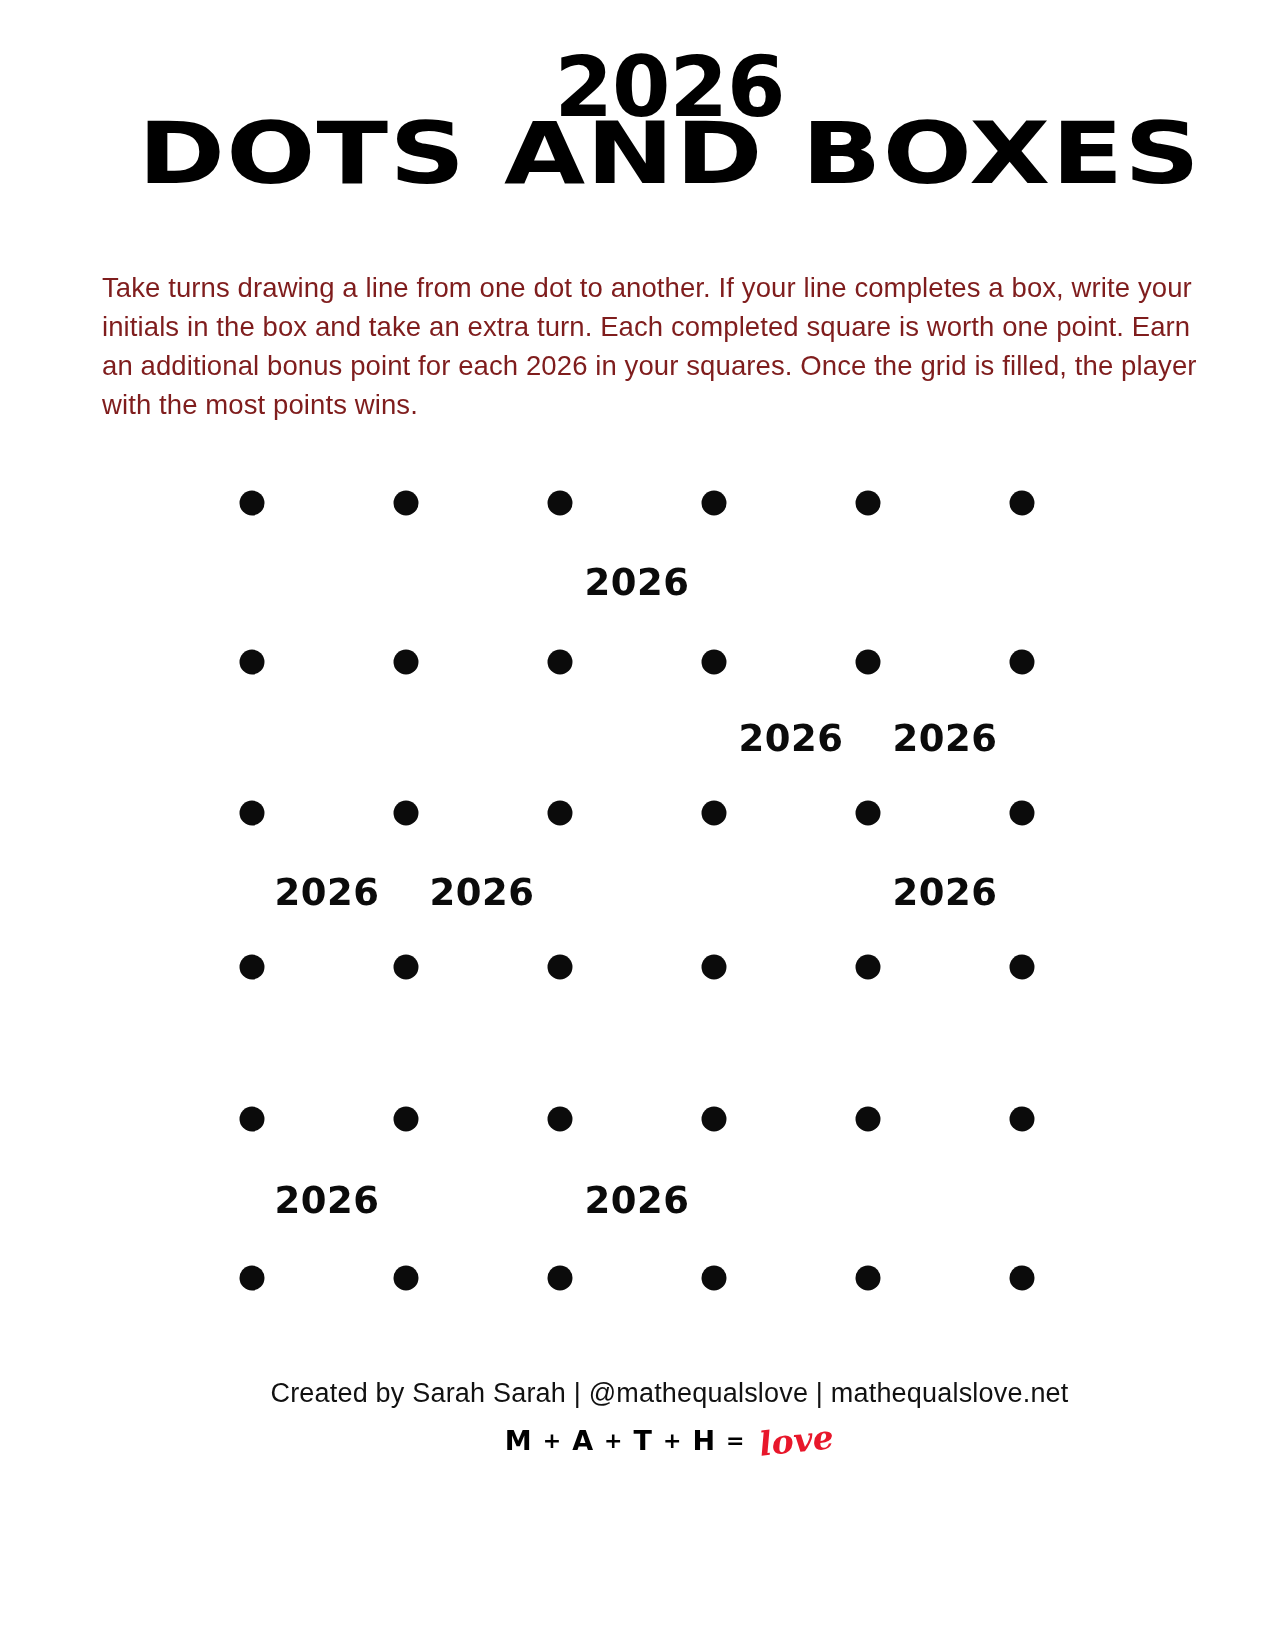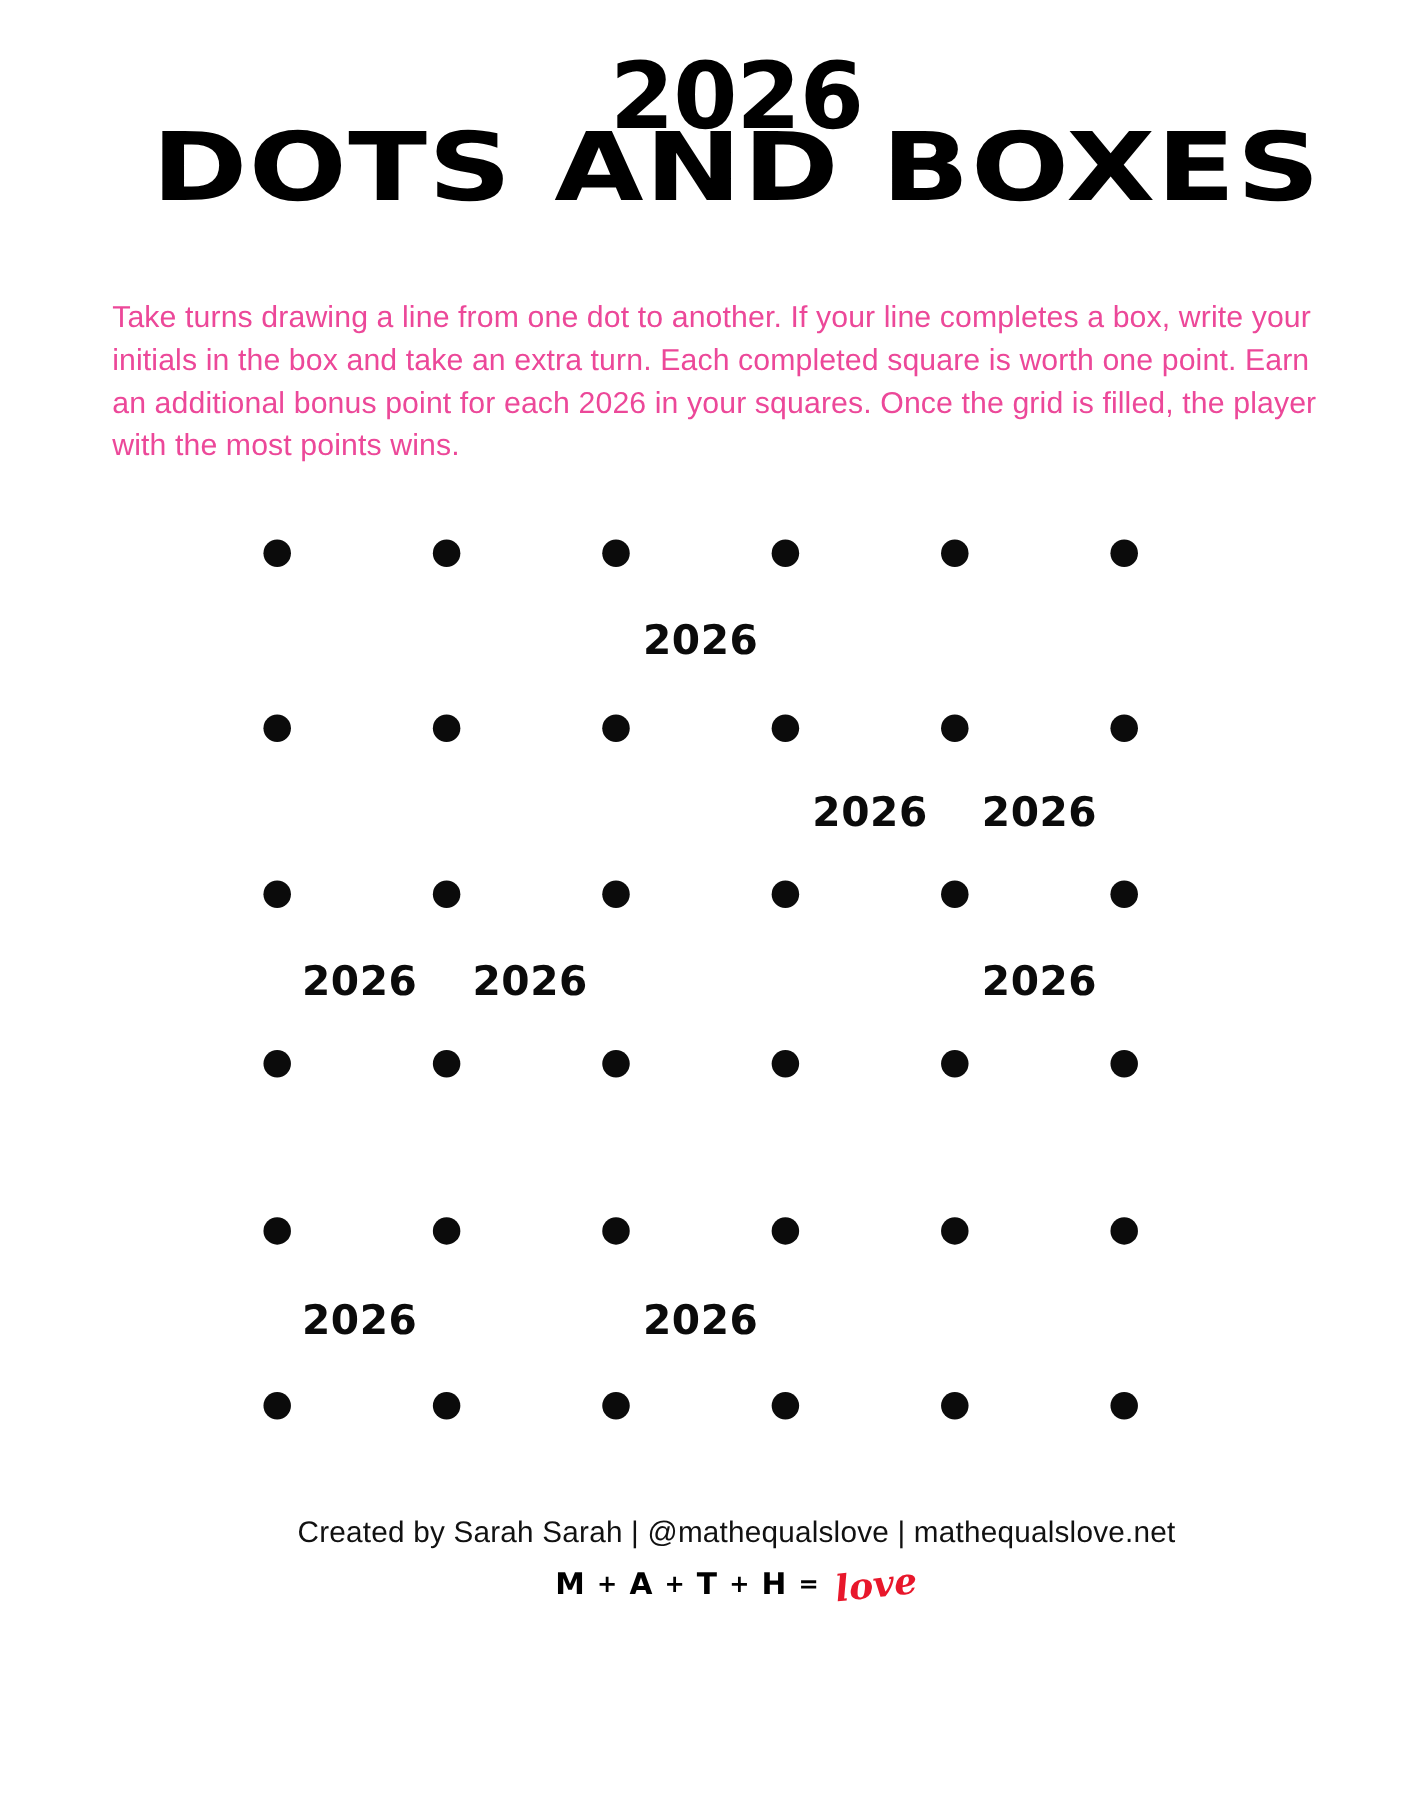--- a/index.html
+++ b/index.html
@@ -49,21 +49,21 @@
 
   
   .instructions {
     position: absolute;
     top: 268px;
     left: 70px;
     width: 1100px;
     font-size: 27.5px;
     line-height: 1.42;
     letter-spacing: 0.1px;
-    color: #ec4899;
+    color: #7f1d1d;
   }
 
   
   .grid-area {
     position: absolute;
     top: 470px;
     left: 0;
     width: 1275px;
     height: 860px;
   }

